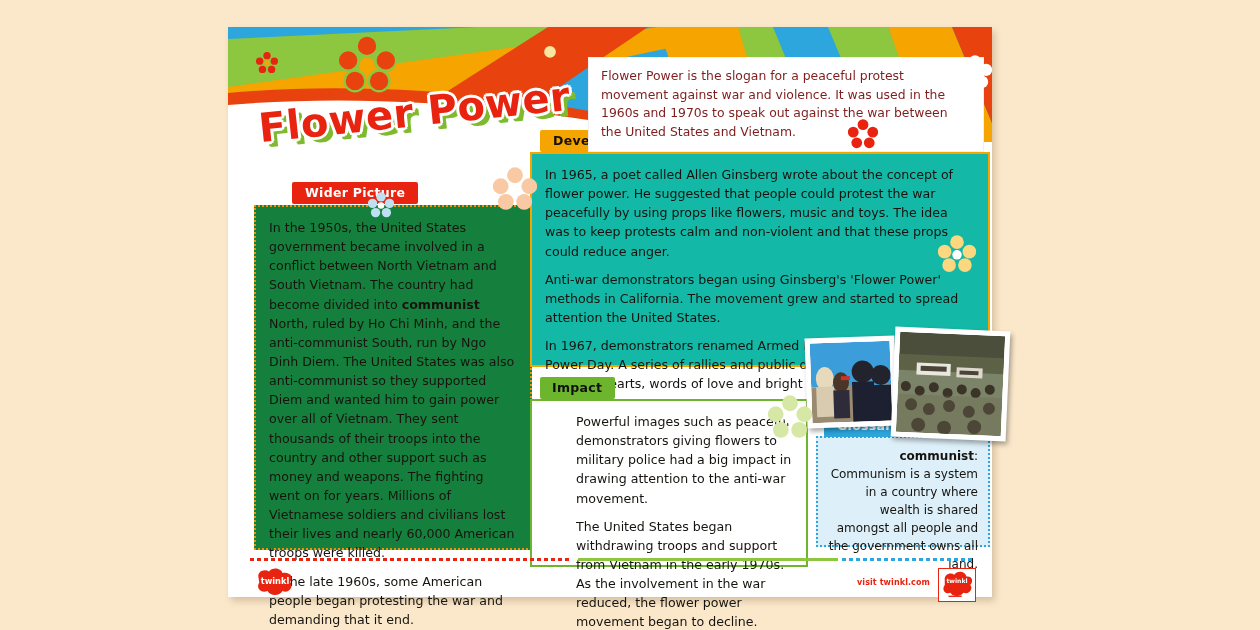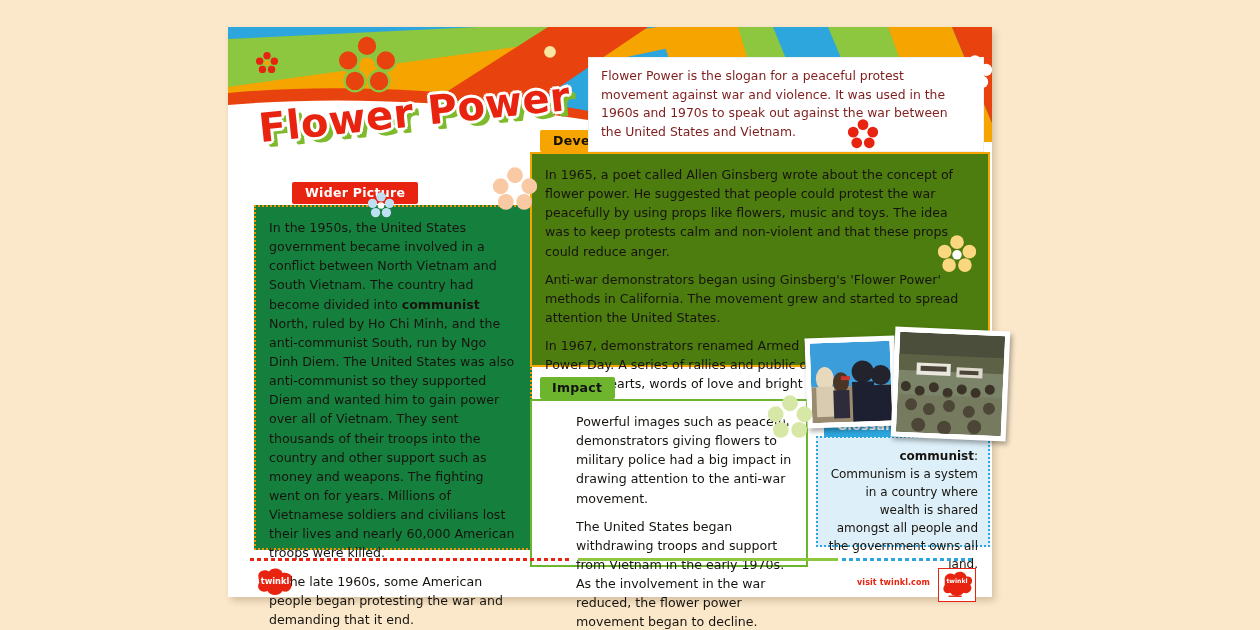--- a/index.html
+++ b/index.html
@@ -68,21 +68,21 @@
   .wider .pbody{
     top:23px;bottom:0;
     background:#15803d;
     border:2px dotted #f39200;
   }
 
   
   .devel{left:302px;top:103px;width:460px;height:245px;}
   .devel .ptab{background:#f5a400;color:#141008;}
   .devel .pbody{
-    top:22px;bottom:8px;background:#4d7c0f;
+    top:22px;bottom:8px;background:#14b8a6;
     border:2px solid #f5a400;
   }
 
   
   .impact{left:302px;top:350px;width:278px;height:190px;}
   .impact .ptab{background:#6cb52d;color:#111;padding-left:12px;}
   .impact .pbody{
     top:22px;bottom:0;background:#fff;
     border:2px solid #6cb52d;
     padding-left:44px;

